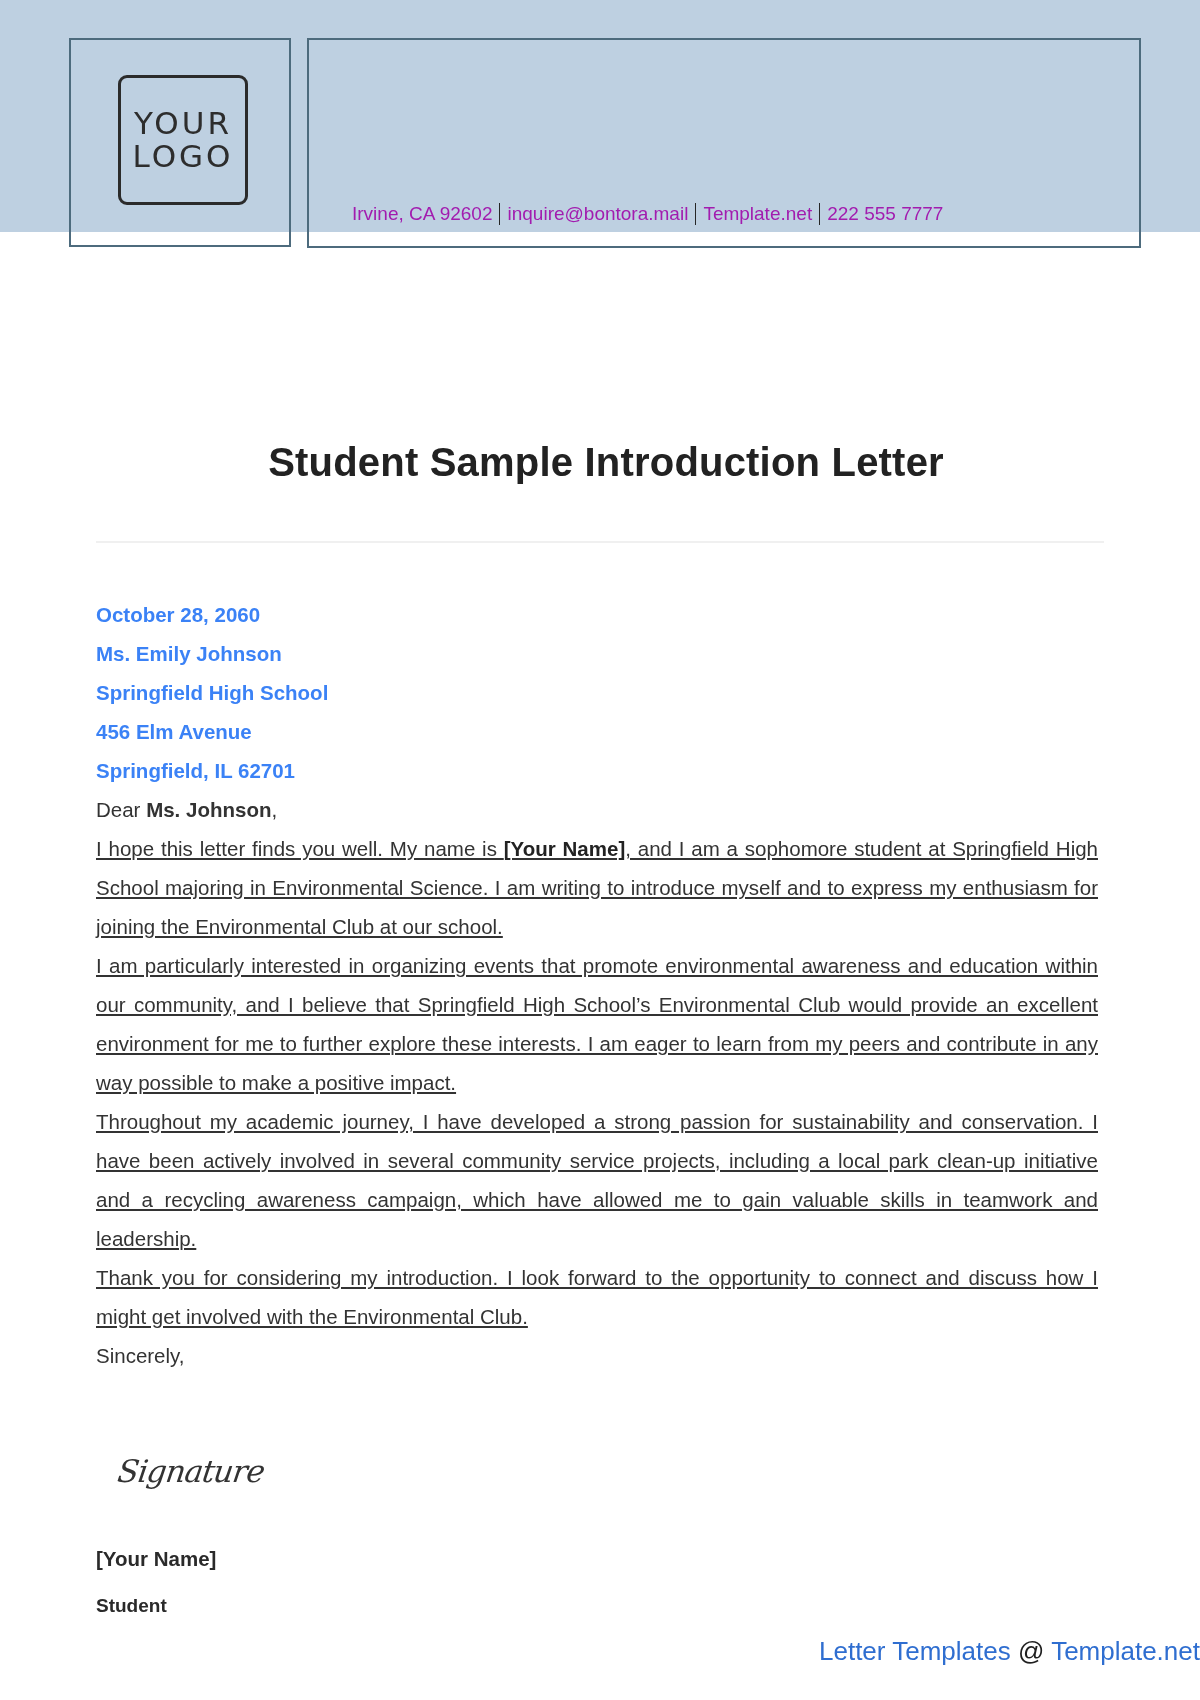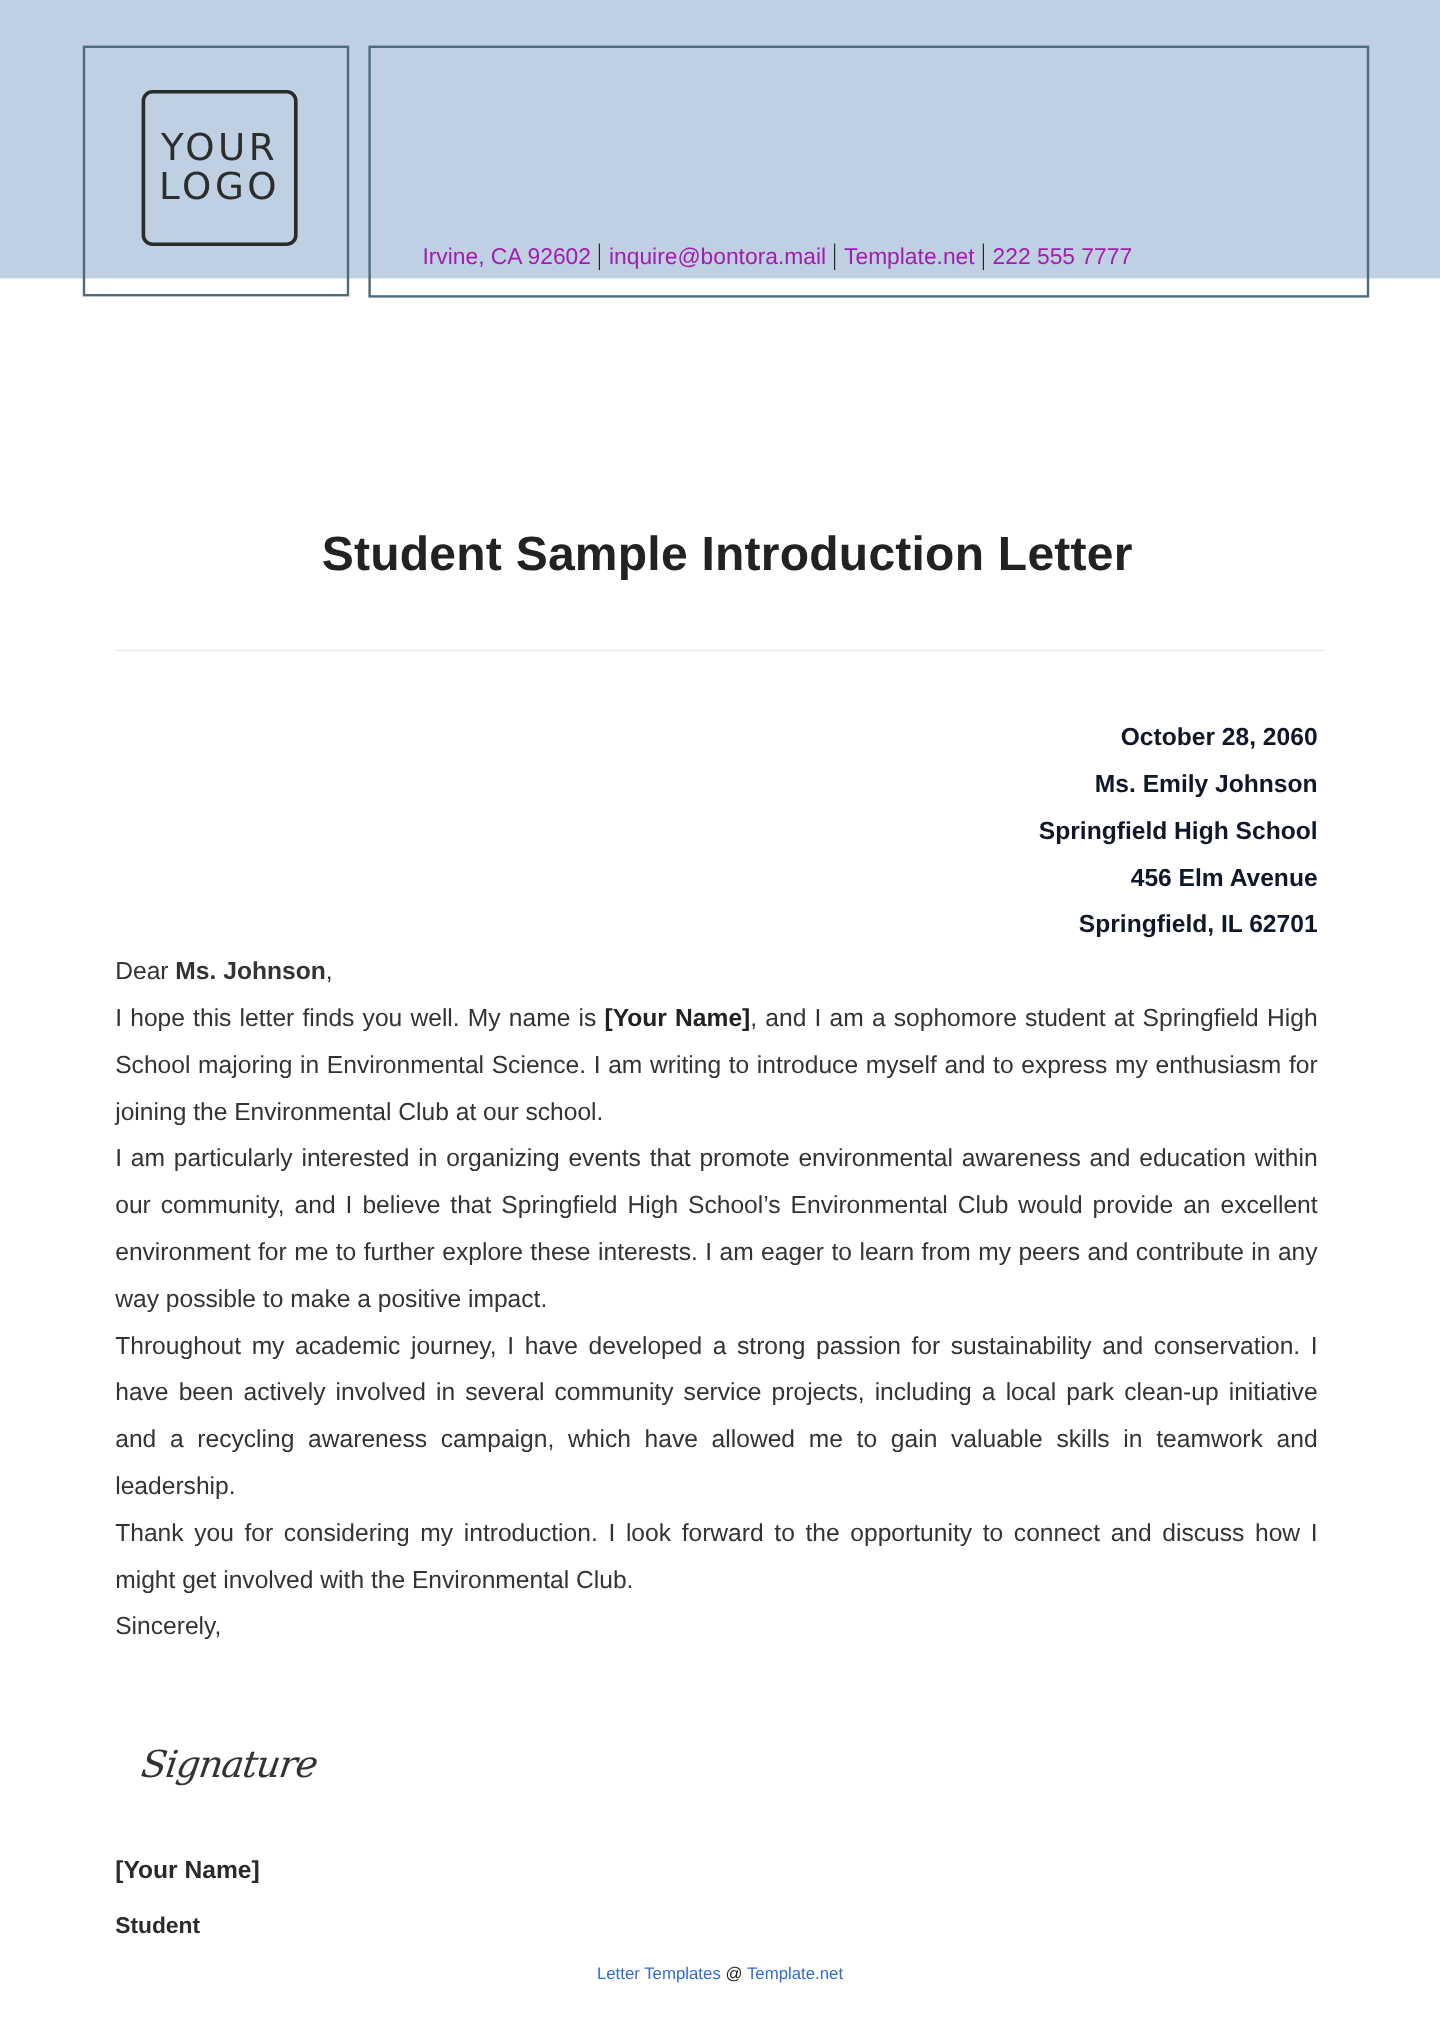--- a/index.html
+++ b/index.html
@@ -12,29 +12,29 @@
       display: flex; flex-direction: column; align-items: center; justify-content: center; }
     .logo-line { font-size: 31px; letter-spacing: 3px; color: #2d2d2d; line-height: 33px; font-family: "DejaVu Sans", sans-serif; font-weight: normal; }
     .contact-frame { position: absolute; left: 307px; top: 38px; width: 834px; height: 210px; border: 2px solid #4d6b7d; }
     .contact-line { position: absolute; left: 43px; top: 163px; font-size: 19px; color: #a21caf; white-space: nowrap; }
     .contact-line .sep { display: inline-block; width: 1px; height: 22px; background: #262626; vertical-align: -5px; margin: 0 7px; }
 
     .doc-title { position: absolute; left: 0; top: 440px; width: 1200px; text-align: center; font-size: 40px; font-weight: bold; color: #222222; letter-spacing: 0.2px; padding-left: 12px; }
     .title-rule { position: absolute; left: 96px; top: 541px; width: 1008px; height: 2px; background: #f0f0f0; }
 
     .body { position: absolute; left: 96px; top: 595px; width: 1002px; font-size: 20.5px; line-height: 39px; color: #333333; }
-    .line-bold { font-weight: bold; color: #0f172a; text-align: right; }
-    .para { text-align: justify; }
+    .line-bold { font-weight: bold; color: #3b82f6; }
+    .para { text-align: justify; text-decoration: underline; }
     .para b { color: #222222; }
 
     .signature { position: absolute; left: 118px; top: 1453px; font-family: "DejaVu Serif", serif; font-style: italic; font-size: 31px; color: #333333; letter-spacing: -1px; transform: skewX(-8deg); }
     .sig-name { position: absolute; left: 96px; top: 1547px; font-size: 20.5px; font-weight: bold; color: #2a2a2a; }
     .sig-role { position: absolute; left: 96px; top: 1595px; font-size: 19px; font-weight: bold; color: #2a2a2a; }
 
-    .footer { position: absolute; left: 0; top: 1636px; width: 1200px; text-align: center; font-size: 14px; color: #1f1f1f; }
+    .footer { position: absolute; left: 0; top: 1636px; width: 1200px; text-align: right; font-size: 26px; color: #1f1f1f; }
     .footer a { color: #2f6ed0; text-decoration: none; }
   </style>
 </head>
 <body>
 
 <div class="header-band">
   <div class="logo-frame">
     <div class="logo-box">
       <span class="logo-line">YOUR</span>
       <span class="logo-line">LOGO</span>

